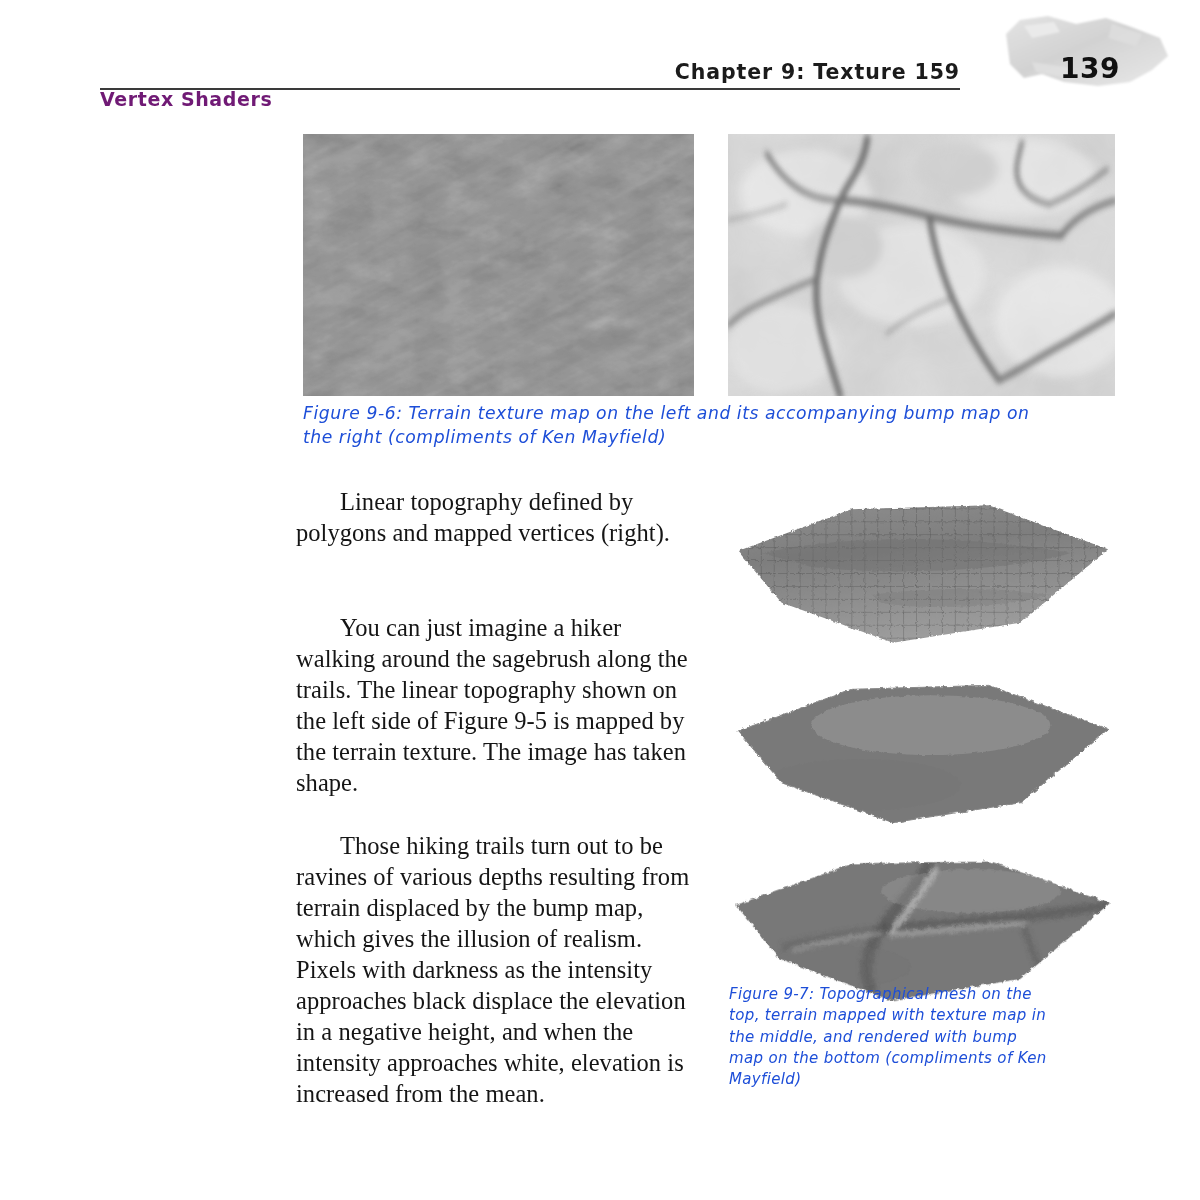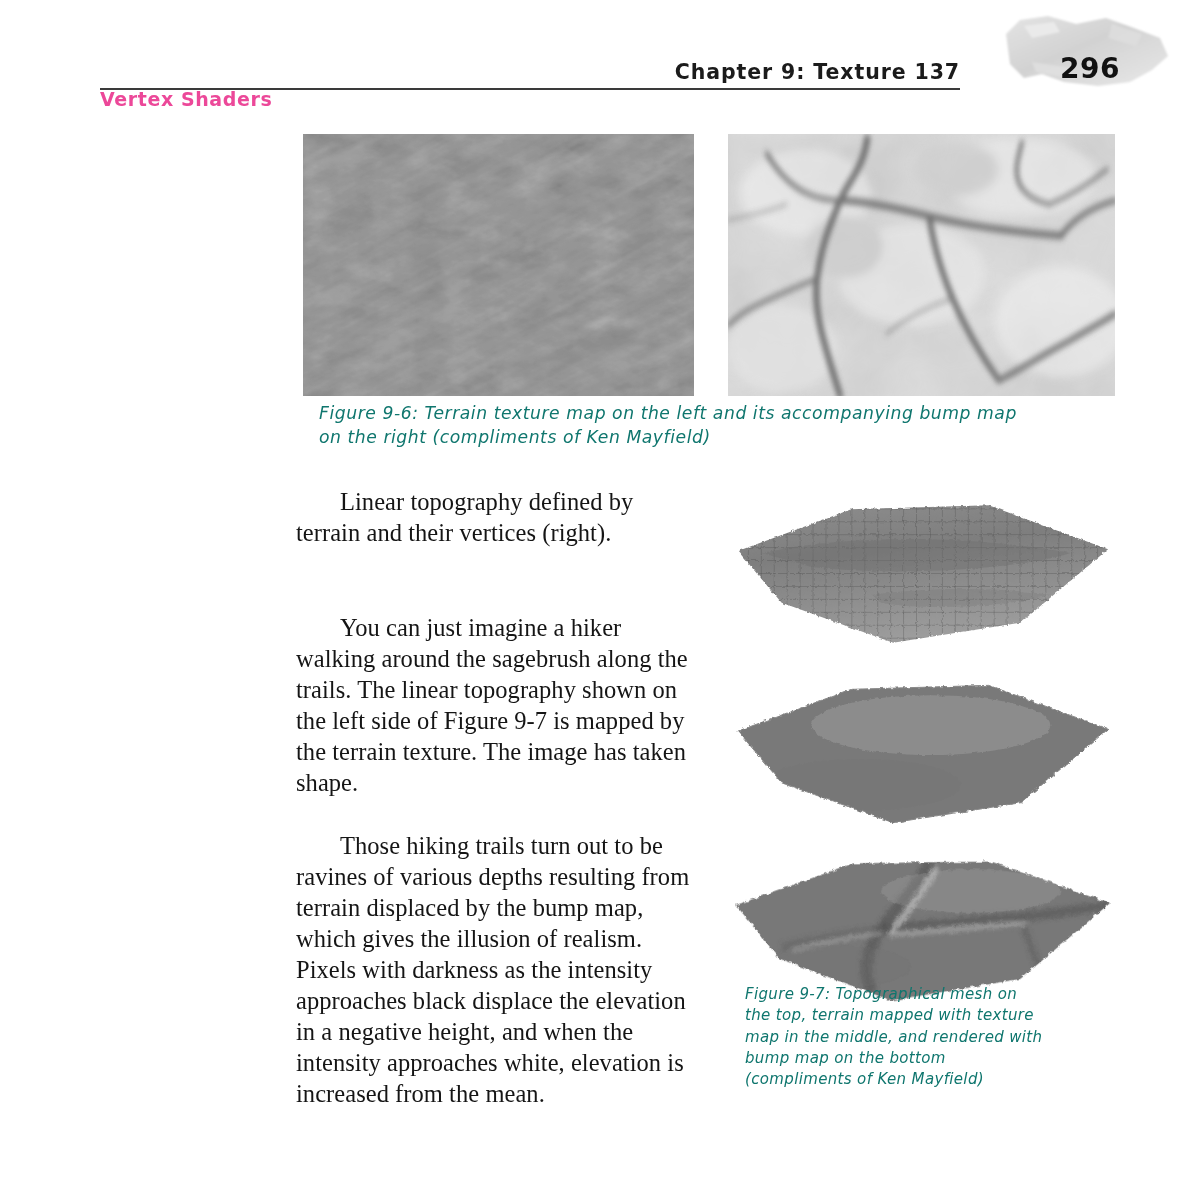--- a/index.html
+++ b/index.html
@@ -75,21 +75,21 @@
 
   
   .section-title {
     position: absolute;
     left: 100px;
     top: 88px;
     font-family: "DejaVu Sans", sans-serif;
     font-size: 19px;
     font-weight: 700;
     letter-spacing: 0.6px;
-    color: #ec4899;
+    color: #701a75;
     white-space: nowrap;
   }
 
   
   .fig96-row {
     position: absolute;
     left: 303px;
     top: 134px;
     width: 812px;
     height: 262px;
@@ -110,23 +110,22 @@
     left: 303px;
     top: 402px;
     width: 730px;
   }
   .caption {
     font-family: "DejaVu Sans", sans-serif;
     font-style: italic;
     font-size: 17.2px;
     line-height: 1.38;
     letter-spacing: 0.55px;
-    color: #0f766e;
+    color: #1d4ed8;
     font-weight: 500;
-    margin-left: 16px;
   }
 
   
   .body-col {
     position: absolute;
     left: 296px;
     top: 487px;
     width: 405px;
   }
   .body-par {
@@ -169,21 +168,21 @@
     line-height: 1.42;
     letter-spacing: 0.35px;
   }
 </style>
 </head>
 <body>
 
 <div class="page">
 
   <div class="running-head">
-    <div class="running-head-text">Chapter 9: Texture 137</div>
+    <div class="running-head-text">Chapter 9: Texture 159</div>
     <div class="head-rule"></div>
   </div>
 
   <div class="thumb-tab">
     <svg viewBox="0 0 170 80" xmlns="http://www.w3.org/2000/svg" aria-hidden="true">
       <defs>
         <linearGradient id="tabGrad" x1="0" y1="0" x2="1" y2="1">
           <stop offset="0%" stop-color="#e4e4e4"></stop>
           <stop offset="45%" stop-color="#d2d2d2"></stop>
           <stop offset="100%" stop-color="#e9e9e9"></stop>
@@ -193,21 +192,21 @@
         </filter>
       </defs>
       <g filter="url(#tabBlur)">
         <path d="M4 22 L18 8 L46 4 L74 12 L104 6 L132 16 L158 26 L166 44
                  L150 58 L128 70 L96 74 L62 70 L40 62 L22 66 L8 52 Z" fill="url(#tabGrad)"></path>
         <path d="M22 14 L52 10 L58 20 L30 26 Z" fill="#ececec" opacity="0.85"></path>
         <path d="M110 12 L140 22 L134 34 L106 26 Z" fill="#dedede" opacity="0.8"></path>
         <path d="M30 50 L70 56 L66 66 L34 60 Z" fill="#e2e2e2" opacity="0.7"></path>
       </g>
     </svg>
-    <div class="folio">296</div>
+    <div class="folio">139</div>
   </div>
 
   <div class="section-title">Vertex Shaders</div>
 
   <div class="fig96-row">
 
     <div class="fig-img" id="texture-map-image">
       <svg viewBox="0 0 200 134" preserveAspectRatio="none" xmlns="http://www.w3.org/2000/svg" aria-hidden="true">
         <defs>
           <filter id="texNoise" x="0" y="0" width="100%" height="100%">
@@ -284,22 +283,22 @@
         <rect width="200" height="134" fill="#ffffff" opacity="0.06"></rect>
       </svg>
     </div>
   </div>
 
   <div class="fig96-caption">
     <div class="caption">Figure 9-6: Terrain texture map on the left and its accompanying bump map on the right (compliments of Ken Mayfield)</div>
   </div>
 
   <div class="body-col">
-    <p class="body-par" id="paragraph-topography">Linear topography defined by terrain and their vertices (right).</p>
-    <p class="body-par" id="paragraph-hiker">You can just imagine a hiker walking around the sagebrush along the trails. The linear topography shown on the left side of Figure 9-7 is mapped by the terrain texture. The image has taken shape.</p>
+    <p class="body-par" id="paragraph-topography">Linear topography defined by polygons and mapped vertices (right).</p>
+    <p class="body-par" id="paragraph-hiker">You can just imagine a hiker walking around the sagebrush along the trails. The linear topography shown on the left side of Figure 9-5 is mapped by the terrain texture. The image has taken shape.</p>
     <p class="body-par" id="paragraph-ravines">Those hiking trails turn out to be ravines of various depths resulting from terrain displaced by the bump map, which gives the illusion of realism. Pixels with darkness as the intensity approaches black displace the elevation in a negative height, and when the intensity approaches white, elevation is increased from the mean.</p>
   </div>
 
   <div class="fig97-col">
 
     <div class="render" id="render-mesh">
       <svg viewBox="0 0 400 160" xmlns="http://www.w3.org/2000/svg" aria-hidden="true">
         <defs>
           <linearGradient id="meshGrad" x1="0" y1="0" x2="0.3" y2="1">
             <stop offset="0%" stop-color="#8e8e8e"></stop>

